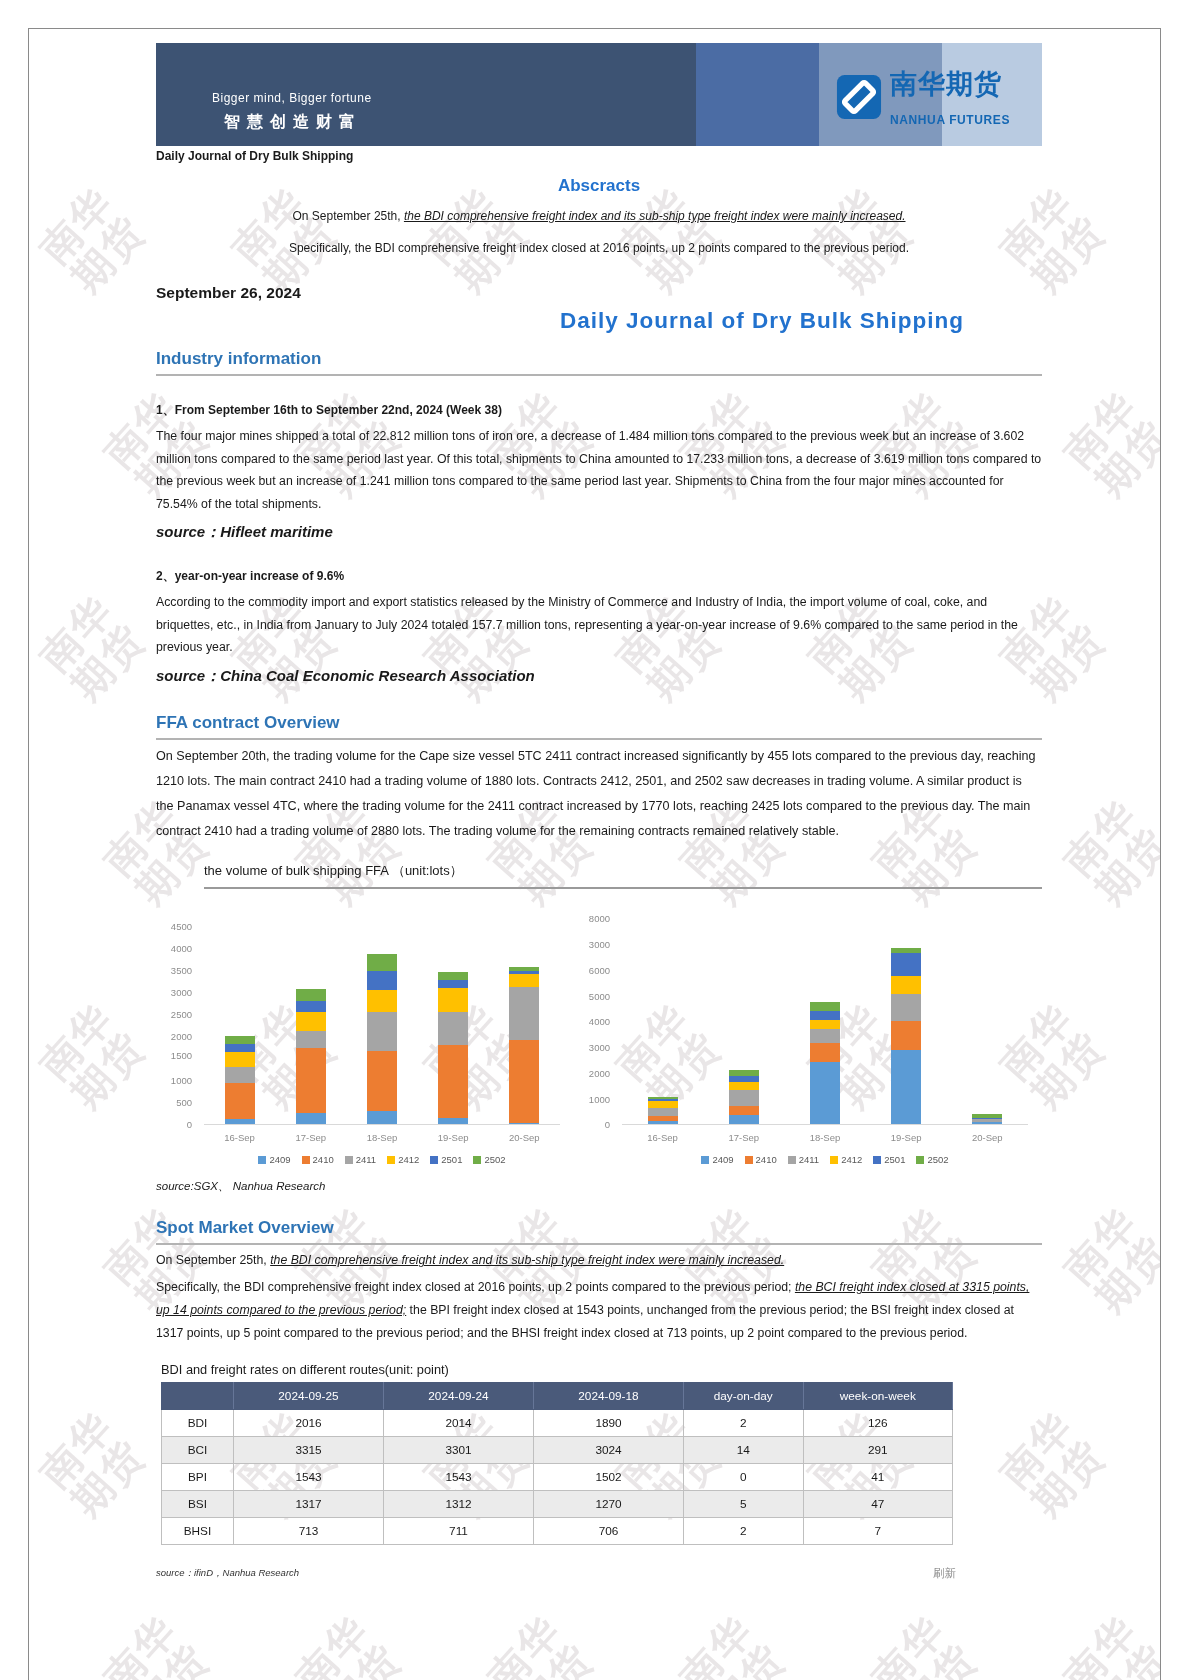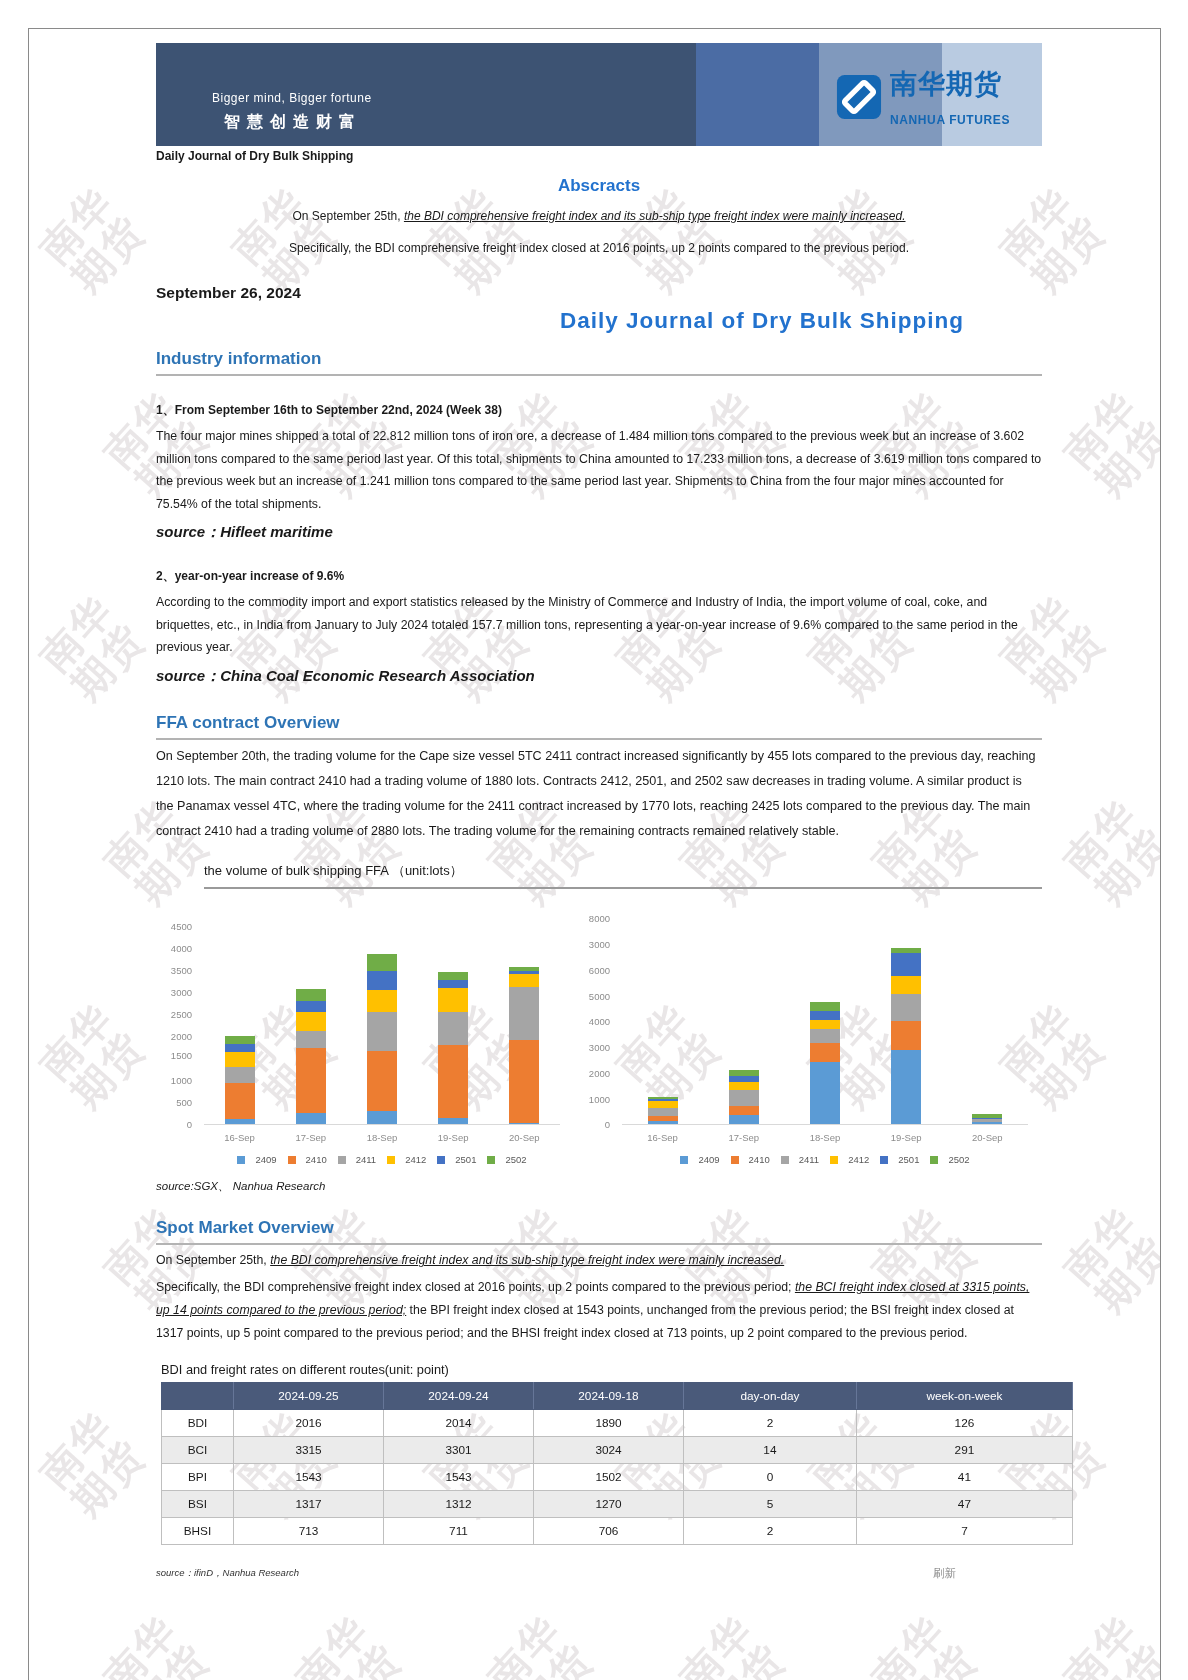--- a/index.html
+++ b/index.html
@@ -48,29 +48,29 @@
   .chart.c0 { width:418px; }
   .chart.c1 { width:468px; }
   .plot { position:absolute; left:48px; right:14px; bottom:44px; border-bottom:1px solid #d9d9d9; }
   .bars { position:absolute; inset:0; display:flex; justify-content:space-around; align-items:flex-end; }
   .bar { width:30px; display:flex; flex-direction:column-reverse; }
   .bar div { width:100%; }
   .ylabels { position:absolute; left:0; width:44px; bottom:44px; }
   .ytick { position:absolute; right:8px; font-size:9.5px; color:#8c8c8c; }
   .xlabels { position:absolute; left:48px; right:14px; bottom:26px; display:flex; justify-content:space-around; font-size:9.5px; color:#8c8c8c; }
   .legend { position:absolute; left:48px; right:14px; bottom:4px; display:flex; justify-content:center; gap:11px; font-size:9.5px; color:#595959; align-items:center; }
-  .legend .li { display:flex; align-items:center; gap:10px; }
+  .legend .li { display:flex; align-items:center; gap:3px; }
   .legend .sw { width:8px; height:8px; display:inline-block; }
 
   .chart-src { font-size:11.5px; font-style:italic; margin-top:10px; }
   .spot-head { margin-top:24px; }
   .spot-p { font-size:12.3px; line-height:1.85; margin:0; margin-top:4px; }
 
   .tbl-cap { font-size:12.8px; margin-top:18px; padding-left:5px; }
-  table.rates { border-collapse:collapse; width:912px; margin-top:5px; margin-left:5px; }
+  table.rates { border-collapse:collapse; width:792px; margin-top:5px; margin-left:5px; }
   table.rates th, table.rates td { border:1px solid #bfbfbf; text-align:center; font-size:11.8px; height:27px; padding:0 4px; }
   table.rates thead th { background:#4a5a7a; color:#fff; font-weight:normal; border:1px solid #4a5a7a; border-right-color:#6b7астр; }
   table.rates thead th { border-right:1px solid #667698; }
   table.rates tbody tr:nth-child(even) td { background:#ebebeb; }
   table.rates td.rowhead { width:72px; }
   table.rates th.c0 { width:72px; }
   table.rates th.c1, table.rates th.c2, table.rates th.c3 { width:150px; }
 
   .tbl-foot { width:800px; display:flex; justify-content:space-between; margin-top:21px; align-items:center; }
   .tbl-src { font-size:9.5px; font-style:italic; color:#333; }

